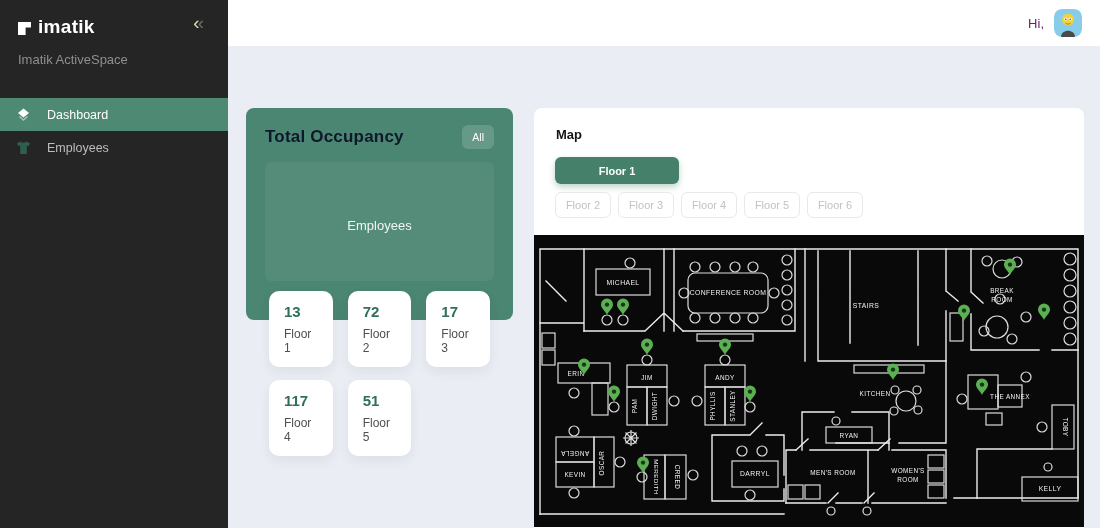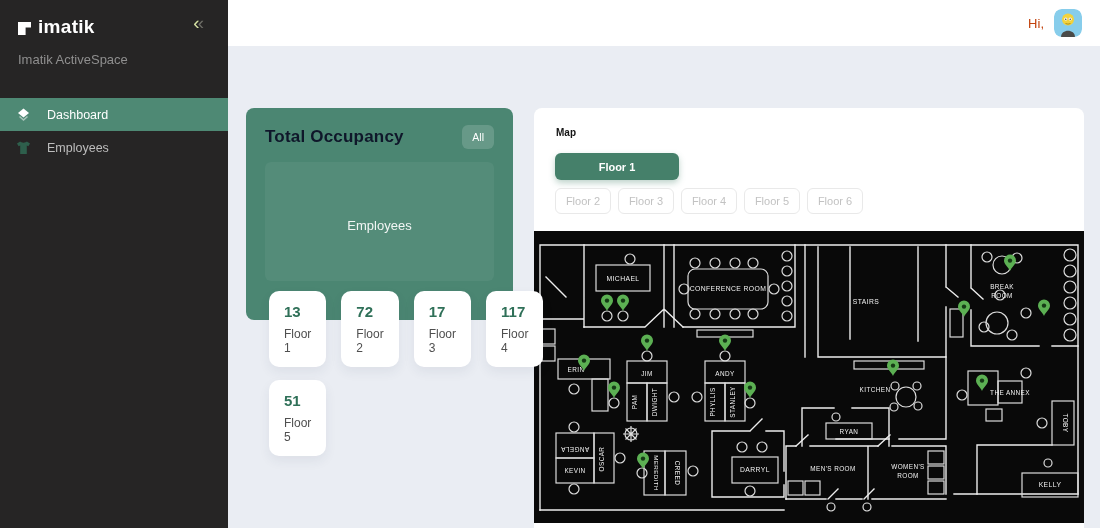--- a/index.html
+++ b/index.html
@@ -17,46 +17,46 @@
   .collapse-btn .c2 { color:#6e6e67; }
   .sidebar-sub { margin-top:14px; color:#8f8f8f; font-size:13px; }
   .menu { margin-top:31px; }
   .menu-item { display:flex; align-items:center; gap:15px; height:33px; padding-left:15px; font-size:12.5px; color:#bdbdbd; cursor:pointer; }
   .menu-item.active { background:#4e8974; color:#fff; }
   .menu-item .mi-icon { width:17px; height:17px; display:flex; align-items:center; justify-content:center; }
 
   
   .main { flex:1; display:flex; flex-direction:column; }
   .topbar { height:46px; background:#ffffff; display:flex; align-items:center; justify-content:flex-end; padding-right:18px; gap:10px; }
-  .greeting { color:#c2410c; font-size:13px; }
+  .greeting { color:#701a75; font-size:13px; }
   .avatar { width:28px; height:28px; border-radius:8px; overflow:hidden; cursor:pointer; }
 
   .content { flex:1; display:flex; padding:62px 16px 0 18px; gap:21px; }
 
   
   .occupancy-col { width:267px; min-width:267px; }
   .occupancy-card { background:#4b8672; border-radius:8px; padding:17px 19px 0 19px; height:212px; }
   .occ-head { display:flex; align-items:center; justify-content:space-between; }
   .occ-title { color:#0f172a; font-size:17px; font-weight:bold; letter-spacing:.2px; }
   .all-btn { background:rgba(255,255,255,.16); color:#fff; border:none; border-radius:6px; font-size:10.5px; font-weight:normal; padding:6px 10px; cursor:pointer; font-family:"Liberation Sans",sans-serif; }
   .occ-panel { margin-top:13px; background:rgba(255,255,255,.05); border-radius:6px; height:119px;
                display:flex; flex-direction:column; align-items:center; justify-content:center; }
   .occ-count { color:#fff; font-size:26px; font-weight:400; letter-spacing:.5px; }
   .occ-caption { color:rgba(255,255,255,.92); font-size:13px; margin-top:8px; }
 
   .floor-grid { position:relative; z-index:2; margin-top:-29px; padding:0 23px; display:grid;
-                grid-template-columns:1fr 1fr 1fr 1fr; column-gap:15px; row-gap:13px; }
+                grid-template-columns:1fr 1fr 1fr; column-gap:15px; row-gap:13px; }
   .floor-card { background:#fff; border-radius:10px; padding:12px 15px; height:76px; cursor:pointer;
                 box-shadow:0 5px 12px rgba(40,60,80,.07); }
   .floor-num { color:#2f7058; font-size:15px; font-weight:600; }
   .floor-label { color:#4f4f4f; font-size:12px; margin-top:7px; }
 
   
   .map-card { flex:1; background:#fff; border-radius:8px 8px 0 0; padding-top:19px; display:flex; flex-direction:column; overflow:hidden; }
-  .map-title { font-size:10px; font-weight:bold; color:#151515; padding-left:22px; }
+  .map-title { font-size:13px; font-weight:bold; color:#151515; padding-left:22px; }
   .map-tabs { padding-left:21px; margin-top:15px; }
   .tab-active-row { margin-bottom:8px; }
   .floor-tab { font-family:"Liberation Sans",sans-serif; font-size:11px; border-radius:6px; cursor:pointer; }
   .floor-tab.active { display:inline-block; width:124px; height:27px; background:#45806a; color:#fff; font-weight:bold; border:none;
                       box-shadow:0 3px 6px rgba(69,128,106,.35); }
   .floor-tab.inactive { display:inline-block; width:56px; height:26px; background:#fff; color:#c2c2c2; border:1px solid #e9e9e9; margin-right:7px; }
   .map-canvas { margin-top:17px; background:#090909; width:550px; height:292px; }
   .map-canvas svg { display:block; }
 </style>
 </head>

